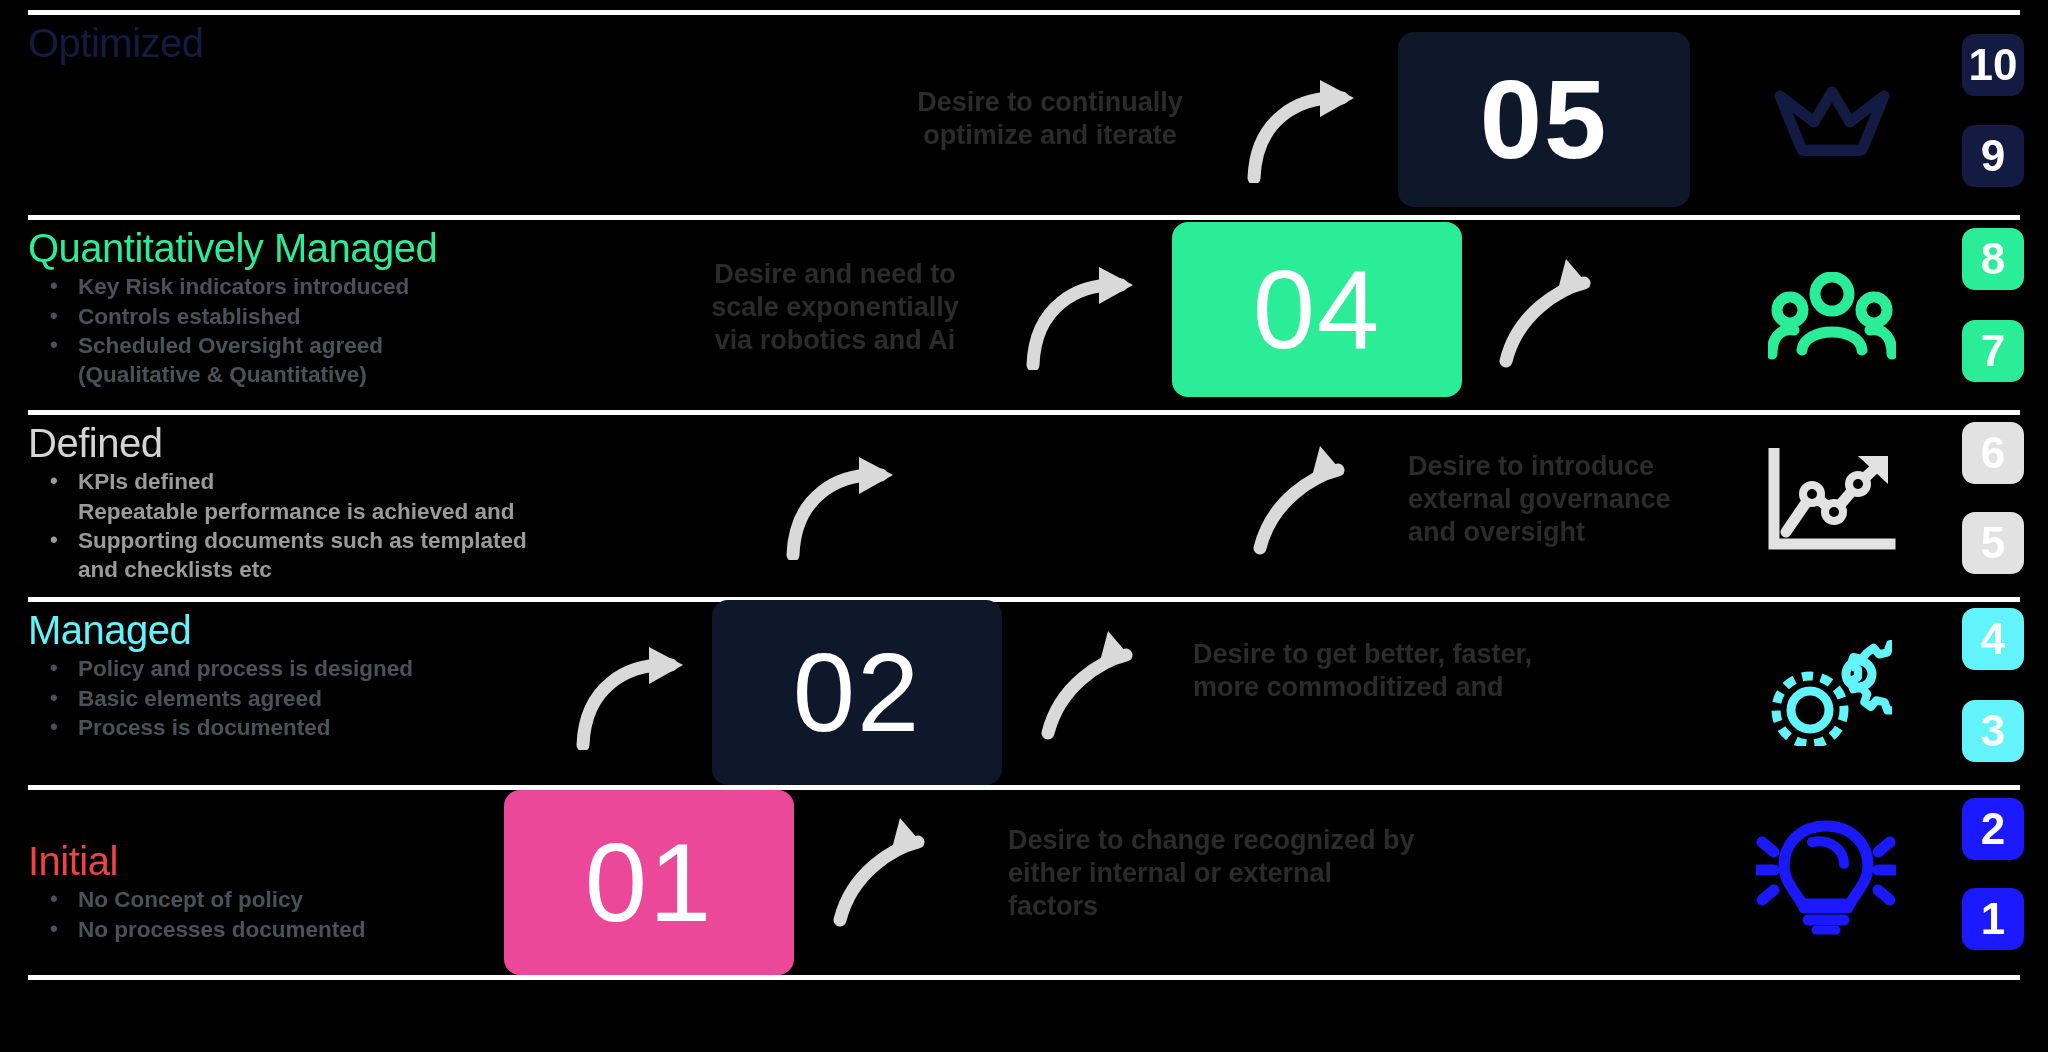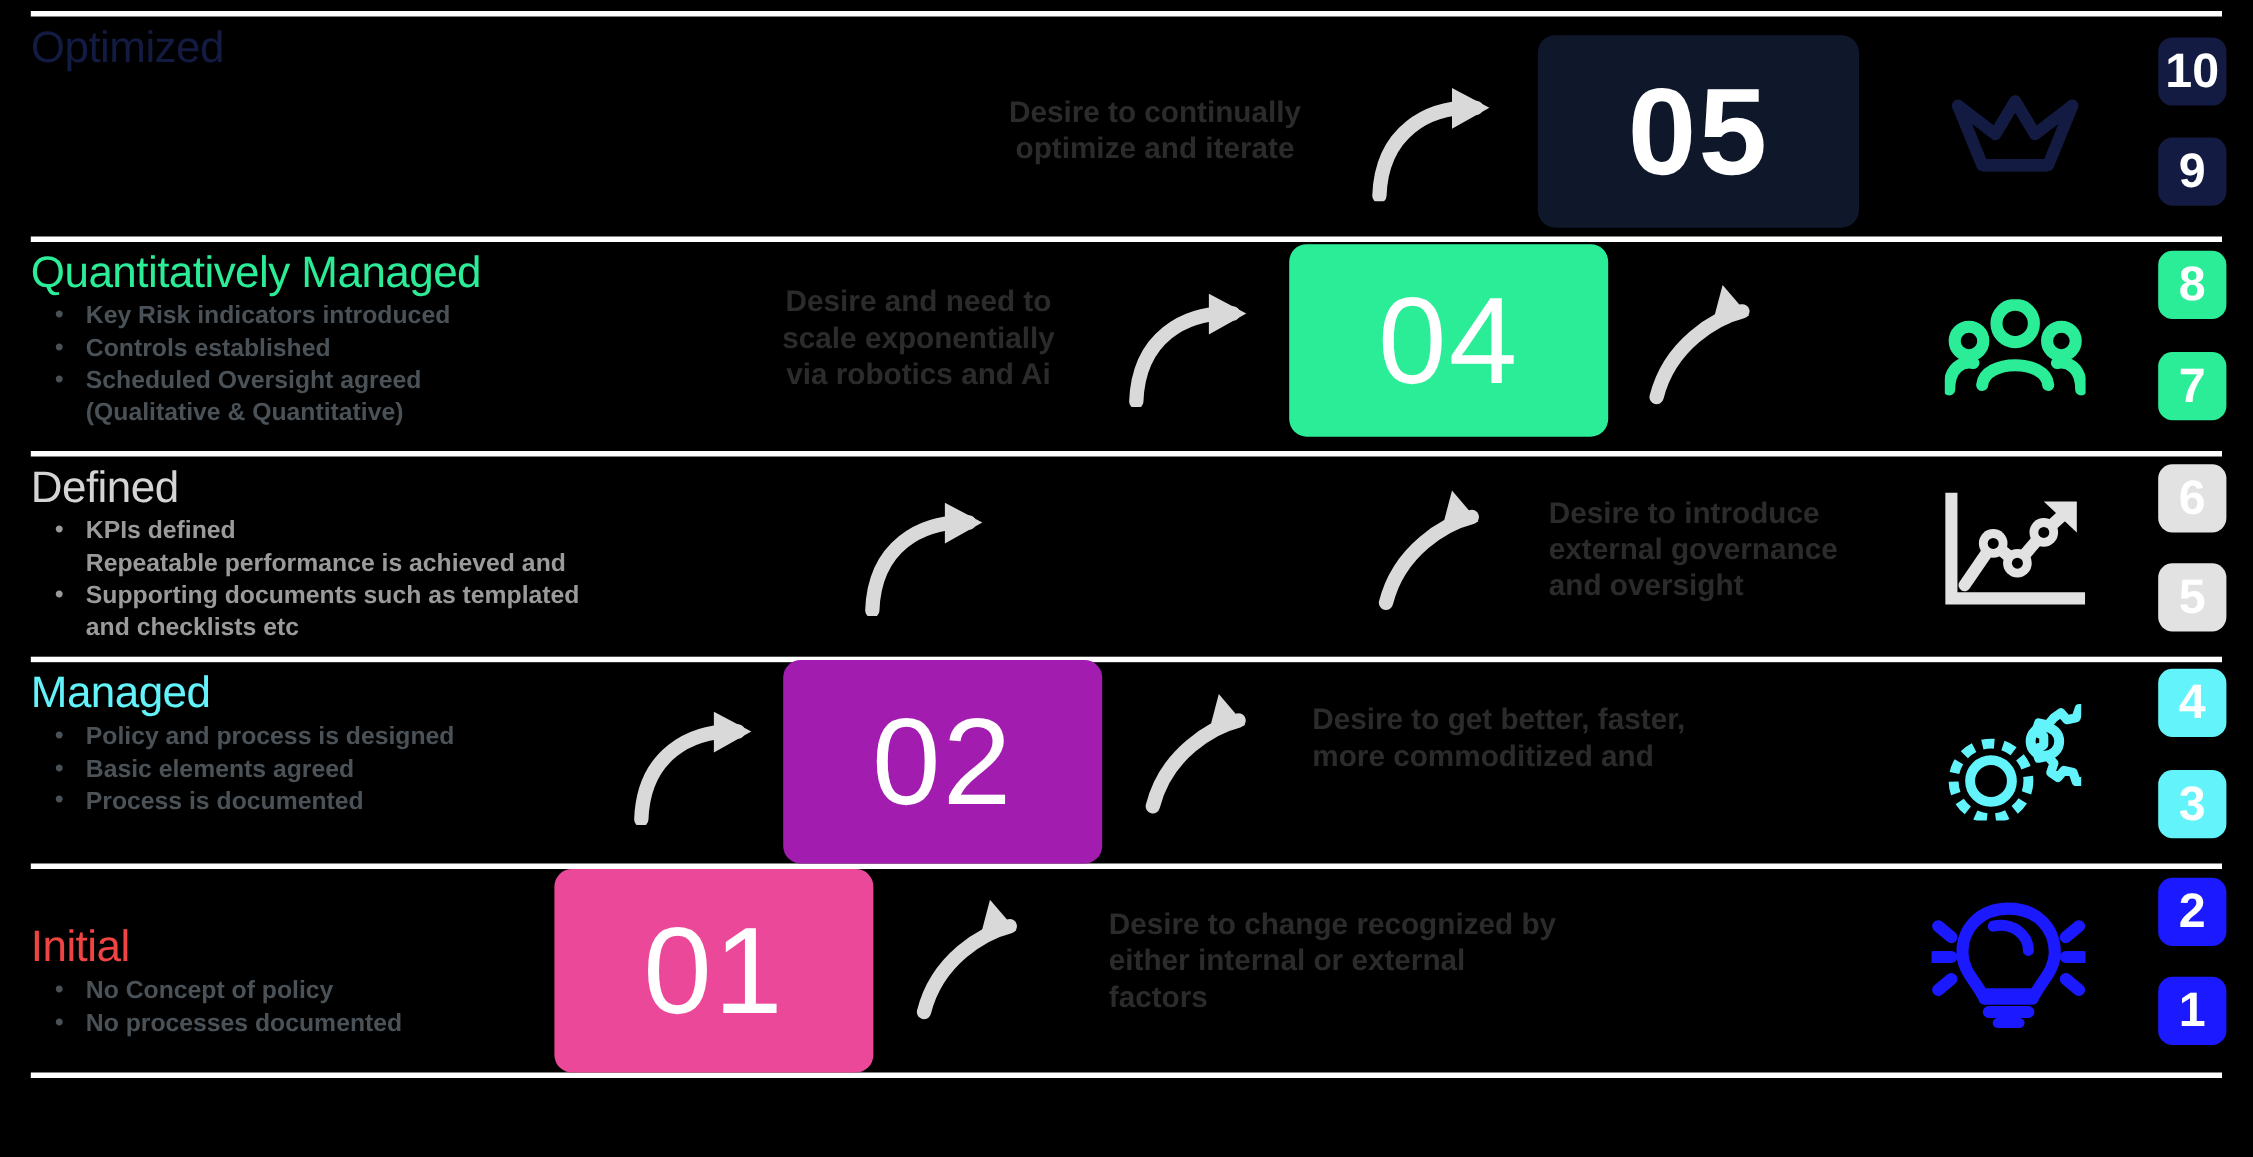--- a/index.html
+++ b/index.html
@@ -280,21 +280,21 @@
         <li data-name="bullet-item">Process is documented</li>
       </ul>
     </div>
   </div>
 
   <svg class="arrow" style="left:575px; top:645px;" width="115" height="105" viewBox="0 0 115 105" data-name="flow-arrow-to-02">
     <path d="M8 100 C 10 42, 52 18, 96 20" stroke="#d9d9d9" stroke-width="13" fill="none" stroke-linecap="round"></path>
     <path d="M74 2 L 108 20 L 74 39 Z" fill="#d9d9d9"></path>
   </svg>
 
-  <div class="numcard" style="left:712px; top:600px; width:290px; height:185px; background:#a21caf;" data-name="level-number-card-02">
+  <div class="numcard" style="left:712px; top:600px; width:290px; height:185px; background:#0f172a;" data-name="level-number-card-02">
     <span data-name="level-number-02">02</span>
   </div>
 
   <svg class="arrow" style="left:1040px; top:625px;" width="110" height="115" viewBox="0 0 110 115" data-name="flow-arrow-from-02">
     <path d="M8 108 C 20 60, 62 36, 86 30" stroke="#d9d9d9" stroke-width="13" fill="none" stroke-linecap="round"></path>
     <path d="M68 6 L 92 34 L 58 44 Z" fill="#d9d9d9"></path>
   </svg>
 
   <div class="desire" style="left:1193px; top:638px; width:420px;" data-name="desire-caption-managed">
     <div data-name="desire-line">Desire to get better, faster,</div>

